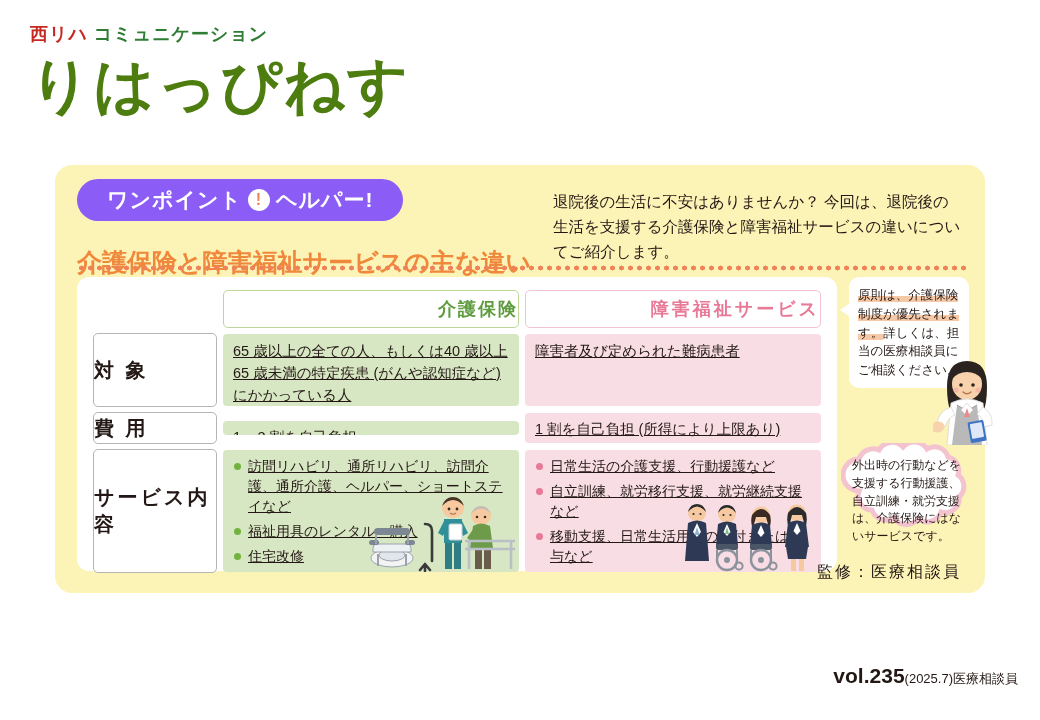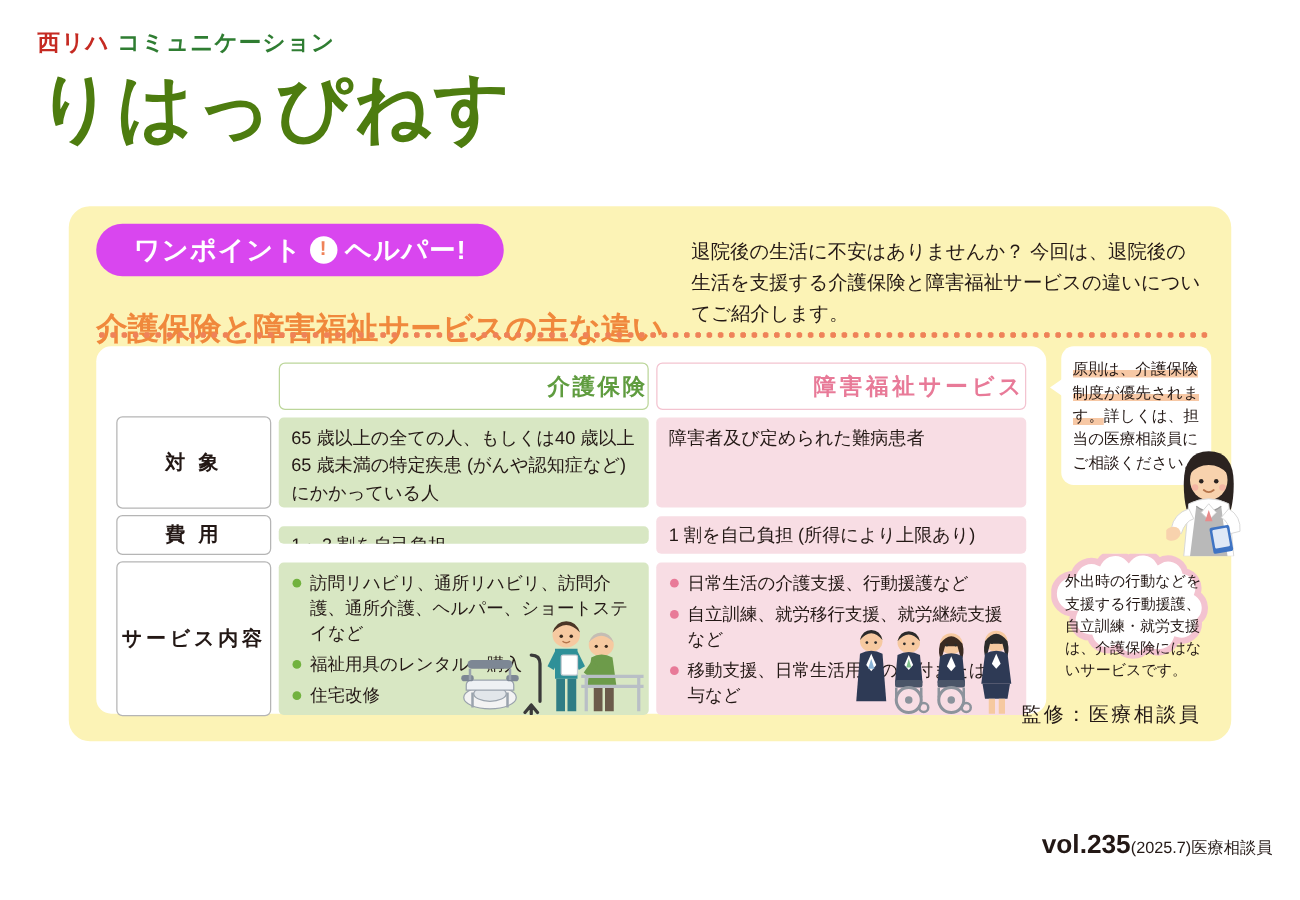--- a/index.html
+++ b/index.html
@@ -64,21 +64,21 @@
   }
   .head-left {
     width: 470px;
     flex: 0 0 470px;
   }
   .advice-badge {
     display: inline-flex;
     align-items: center;
     justify-content: center;
     gap: 2px;
-    background: #d946ef;
+    background: #8b5cf6;
     color: #ffffff;
     font-size: 21px;
     font-weight: bold;
     letter-spacing: 1px;
     border-radius: 22px;
     padding: 7px 30px;
     white-space: nowrap;
   }
   .badge-bang {
     display: inline-block;
@@ -161,40 +161,41 @@
     color: #5f9c3f;
     border: 1.5px solid #bcd69a;
   }
   .hdr-shogai {
     color: #e87a98;
     border: 1.5px solid #f3c3d0;
     letter-spacing: 3px;
   }
 
   .label-cell {
-    text-align: center;
-    font-size: 16px;
+    text-align: left;
+    font-size: 20px;
     font-weight: bold;
     color: #231815;
     letter-spacing: 3px;
     border: 1.4px solid #b5b5b5;
     border-radius: 5px;
     background: #ffffff;
   }
   .label-tall-1 { height: 72px; }
   .label-tall-2 { height: 30px; }
   .label-tall-3 { height: 122px; }
 
   .data-cell {
     font-size: 14.5px;
     line-height: 1.5;
     border-radius: 4px;
     padding: 7px 10px;
     position: relative;
     overflow: hidden;
+    text-decoration: underline;
   }
   .cell-green { background: #d8e7c3; }
   .cell-pink  { background: #f8dde4; }
   .cell-row2 { padding: 6px 10px; }
 
   ul.bullets {
     margin: 0;
     padding: 0;
     list-style: none;
   }

